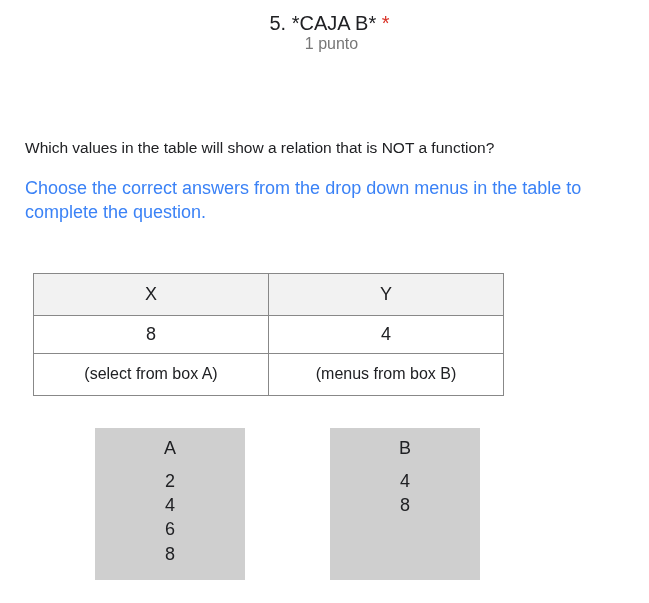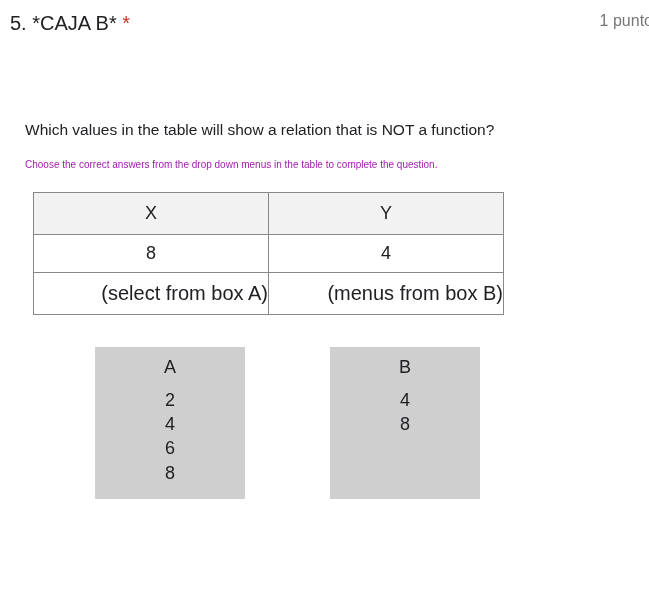--- a/index.html
+++ b/index.html
@@ -11,22 +11,23 @@
       font-family: Arial, Helvetica, sans-serif;
       width: 649px;
       height: 603px;
       background: #fff;
       color: #202124;
       overflow: hidden;
     }
     .header {
       display: flex;
       justify-content: space-between;
-      align-items: flex-start;
+      align-items: center;
       padding: 12px 0 0 10px;
+      flex-direction: column;
     }
     .question-title {
       font-size: 20px;
       font-weight: 400;
       color: #202124;
     }
     .required-asterisk {
       color: #d93025;
     }
     .points {
@@ -39,24 +40,24 @@
     .content {
       padding: 85px 9px 0 25px;
     }
     .prompt-1 {
       font-size: 15.5px;
       color: #202124;
       margin-bottom: 18px;
       line-height: 1.3;
     }
     .prompt-2 {
-      font-size: 10px;
-      color: #a21caf;
+      font-size: 18px;
+      color: #3b82f6;
       line-height: 1.35;
-      margin-bottom: 20px;
+      margin-bottom: 48px;
     }
     .main-table {
       border-collapse: collapse;
       margin-left: 8px;
       margin-bottom: 32px;
     }
     .main-table td, .main-table th {
       border: 1px solid #888;
       text-align: center;
       font-size: 18px;
@@ -70,22 +71,21 @@
       width: 235px;
       height: 42px;
     }
     .main-table .data-row td {
       height: 38px;
       width: 235px;
     }
     .main-table .select-row td {
       height: 42px;
       width: 235px;
-      font-size: 20px;
-      text-align: right;
+      font-size: 16px;
     }
     .boxes-row {
       display: flex;
       gap: 85px;
       margin-left: 70px;
     }
     .option-box {
       background: #cfcfcf;
       text-align: center;
       padding: 10px 0 14px 0;

